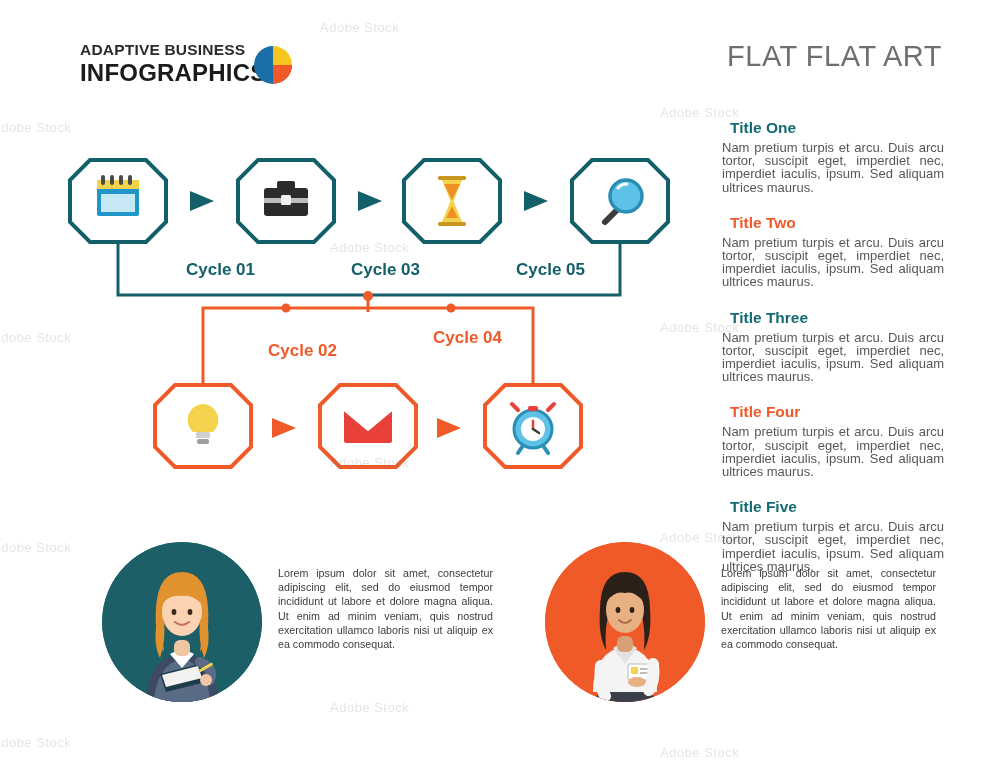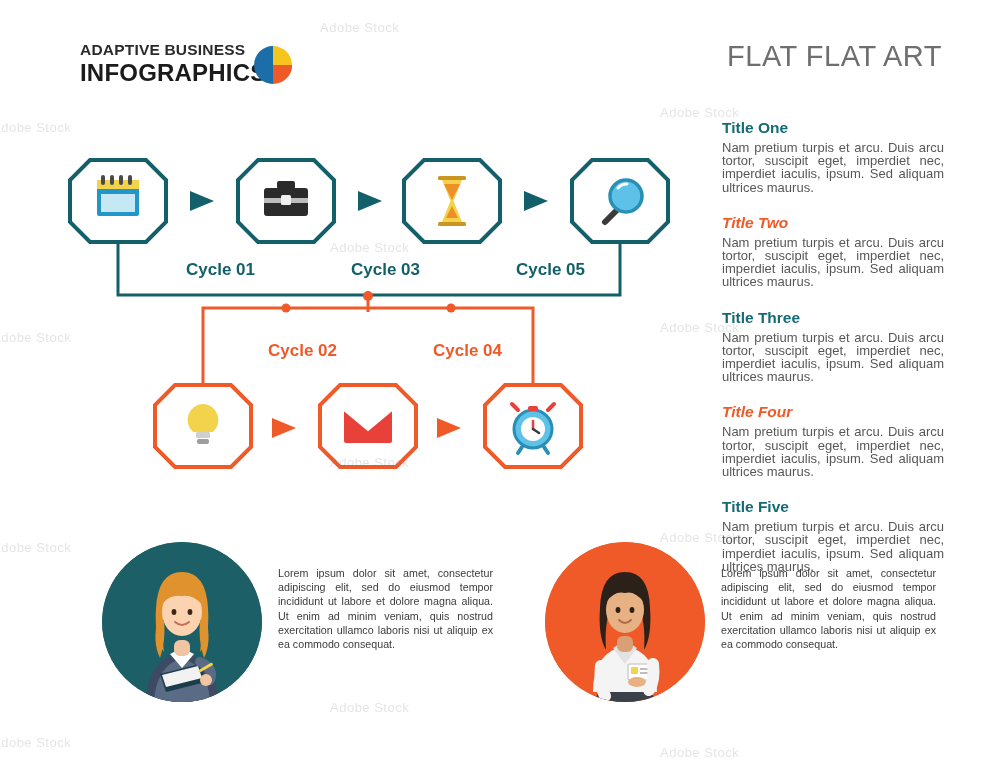--- a/index.html
+++ b/index.html
@@ -99,23 +99,24 @@
     left: 722px;
     top: 118px;
     width: 222px;
   }
   .txt-block { margin-bottom: 19px; }
   .txt-title {
     font-size: 15.5px;
     font-weight: bold;
     line-height: 20px;
     margin-bottom: 3px;
+    margin-left: 8px;
   }
   .t-teal { color: #146b73; }
-  .t-orange { color: #ef5a28; font-style: italic; }
+  .t-orange { color: #ef5a28; }
   .txt-body {
     font-size: 13px;
     color: #575757;
     line-height: 13.2px;
     text-align: justify;
   }
 
   
   .persona {
     position: absolute;
@@ -248,21 +249,21 @@
       <rect x="528" y="406" width="10" height="5" rx="2" fill="#e8413a"></rect>
       <path d="M522 447 l-4 6" stroke="#2a8fb5" stroke-width="4" stroke-linecap="round"></path>
       <path d="M544 447 l4 6" stroke="#2a8fb5" stroke-width="4" stroke-linecap="round"></path>
     </g>
   </svg>
 
   <div class="cycle-label cycle-teal" style="left:167px; top:260px;">Cycle 01</div>
   <div class="cycle-label cycle-teal" style="left:332px; top:260px;">Cycle 03</div>
   <div class="cycle-label cycle-teal" style="left:497px; top:260px;">Cycle 05</div>
   <div class="cycle-label cycle-orange" style="left:249px; top:341px;">Cycle 02</div>
-  <div class="cycle-label cycle-orange" style="left:414px; top:341px;">Cycle 04</div>
+  <div class="cycle-label cycle-orange" style="left:414px; top:328px;">Cycle 04</div>
 
   <div class="txt-col">
 
     <div class="txt-block">
       <div class="txt-title t-teal">Title One</div>
       <div class="txt-body">Nam pretium turpis et arcu. Duis arcu tortor, suscipit eget, imperdiet nec, imperdiet iaculis, ipsum. Sed aliquam ultrices maurus.</div>
     </div>
 
     <div class="txt-block">
       <div class="txt-title t-orange">Title Two</div>

